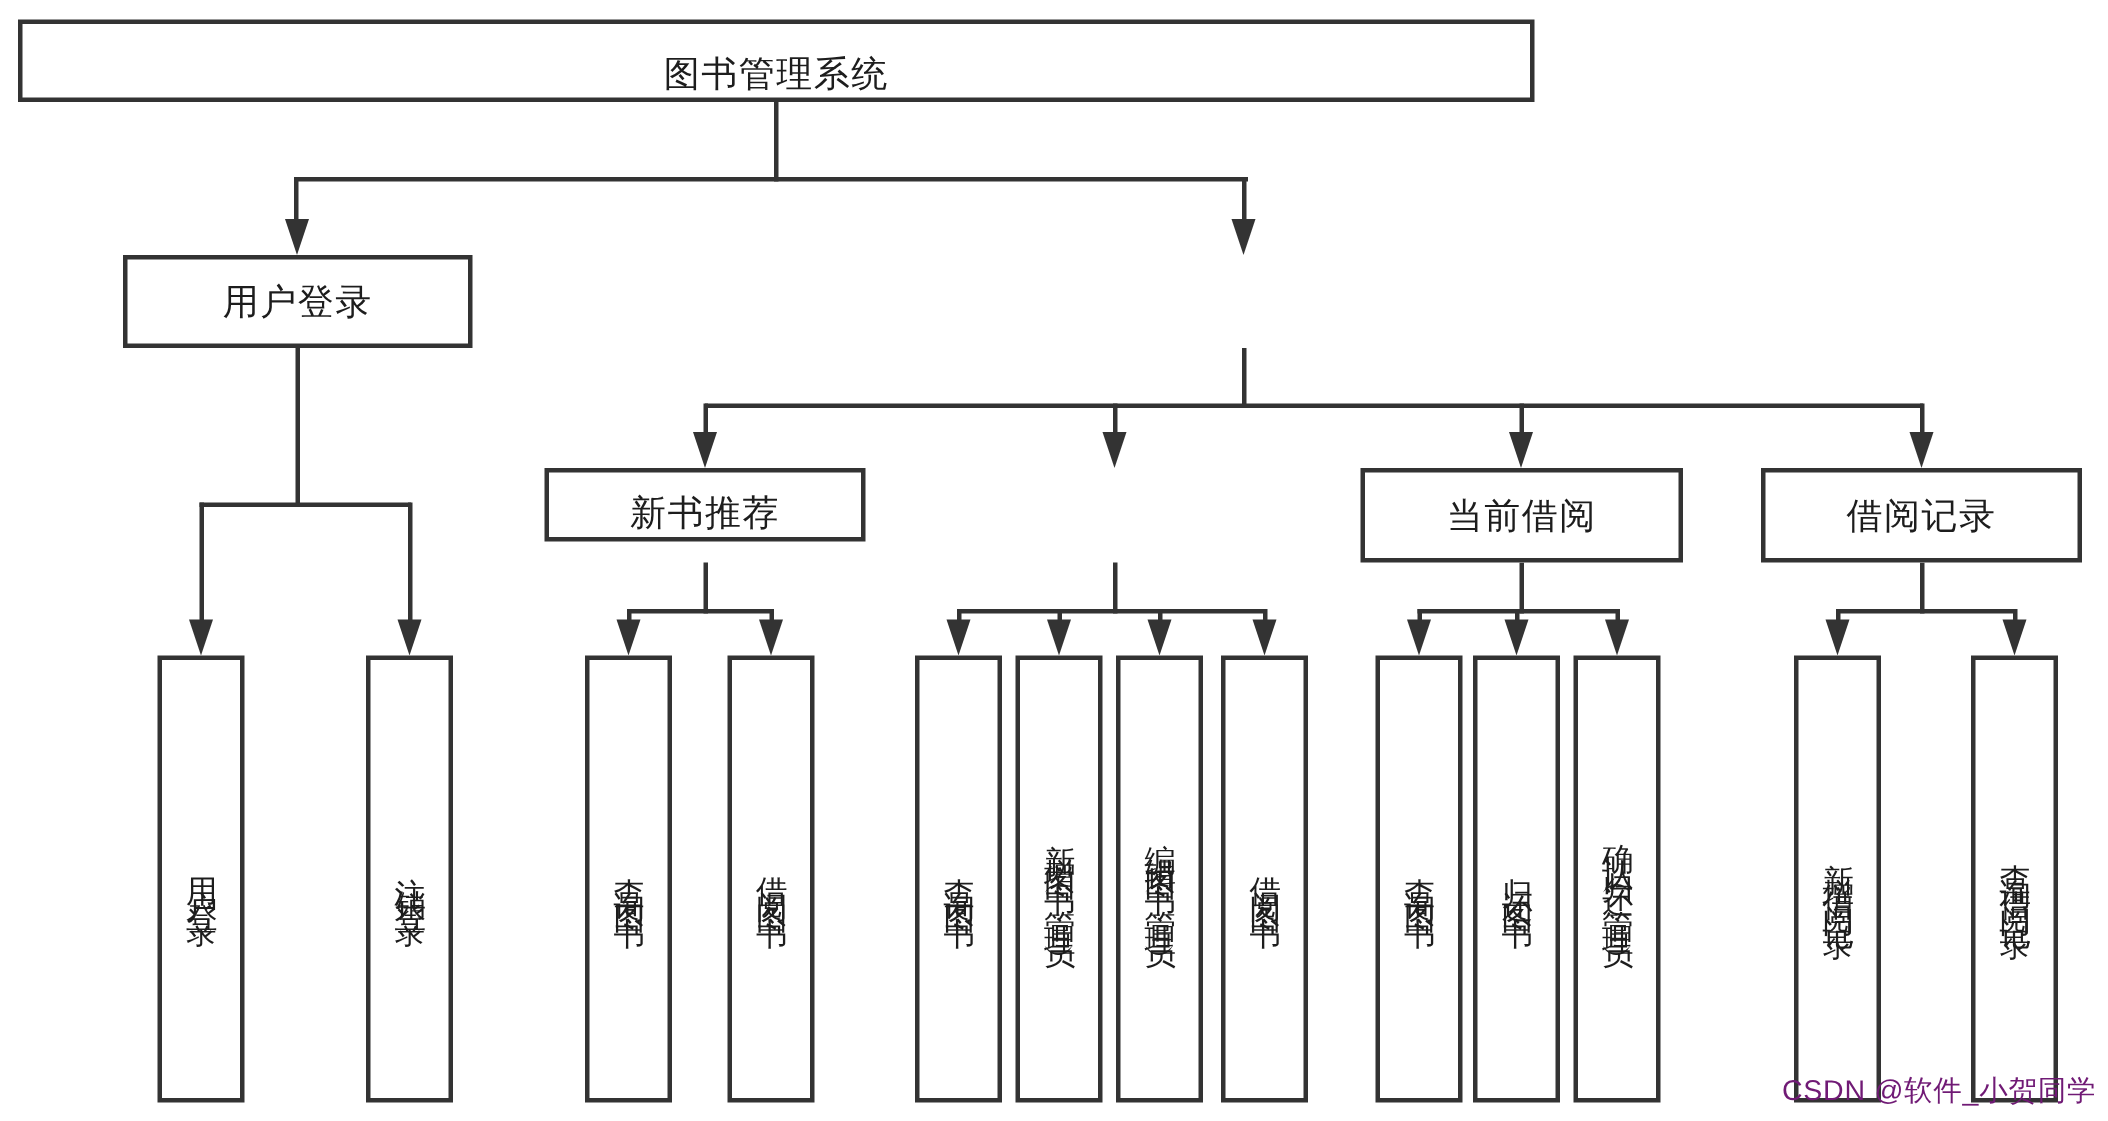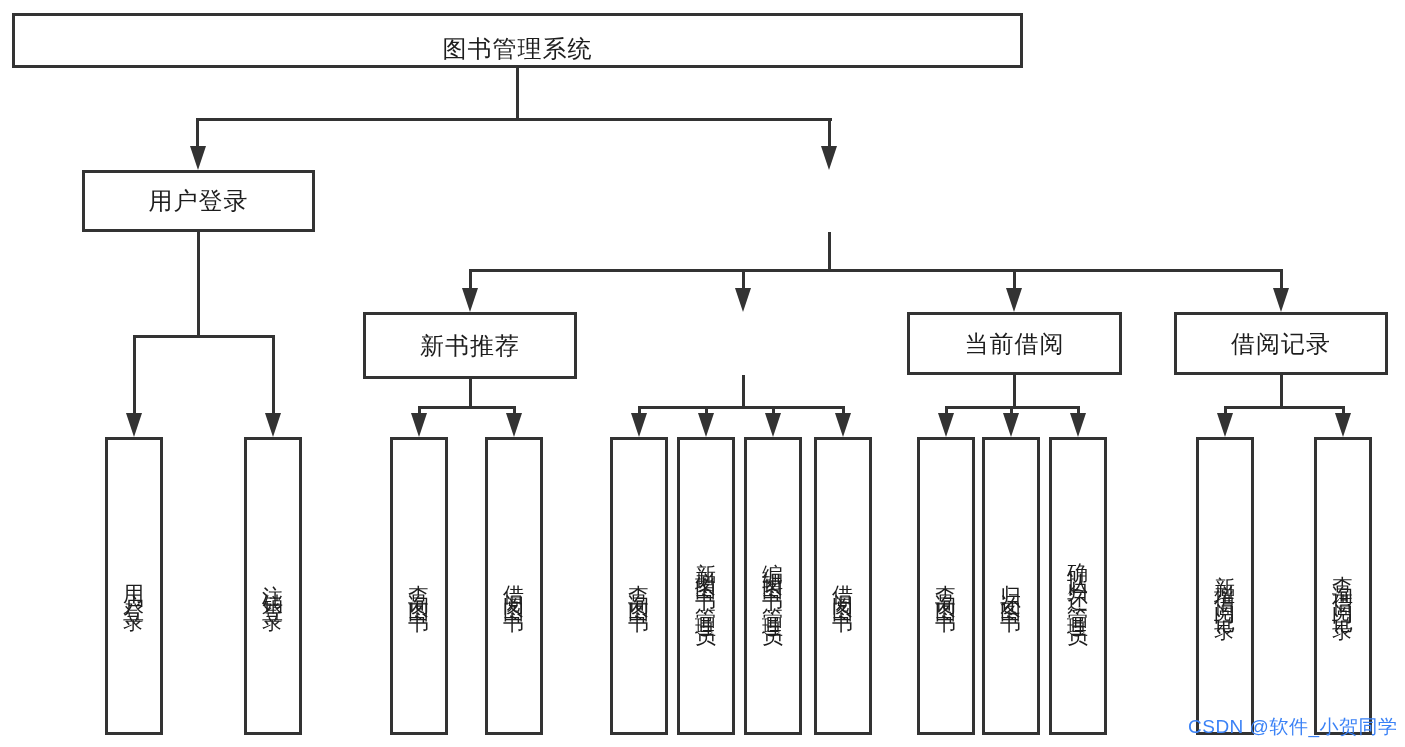--- a/index.html
+++ b/index.html
@@ -35,21 +35,21 @@
     position:absolute;width:0;height:0;
     border-left:8px solid transparent;
     border-right:8px solid transparent;
     border-top:24px solid #333333;
     z-index:1;
   }
   .watermark{
     position:absolute;
     left:1188px;top:714px;
     font-size:19px;
-    color:#3b82f6;
+    color:#701a75;
     letter-spacing:0.5px;
     z-index:5;
     white-space:nowrap;
   }
 </style>
 </head>
 <body>
 
 <div class="stage">
 
@@ -85,21 +85,21 @@
     <div class="vl" style="left:469px;top:269px;height:22px;"></div>
     <div class="ah" style="left:462px;top:288px;"></div>
     <div class="vl" style="left:742px;top:269px;height:22px;"></div>
     <div class="ah" style="left:735px;top:288px;"></div>
     <div class="vl" style="left:1013px;top:269px;height:22px;"></div>
     <div class="ah" style="left:1006px;top:288px;"></div>
     <div class="vl" style="left:1280px;top:269px;height:22px;"></div>
     <div class="ah" style="left:1273px;top:288px;"></div>
   </div>
 
-  <div class="bx" style="left:363px;top:312px;width:214px;height:67px;">
+  <div class="bx" style="left:363px;top:312px;width:214px;height:49px;align-items:flex-end;">
     <span>新书推荐</span>
   </div>
   <div class="bx" style="left:907px;top:312px;width:215px;height:63px;align-items:center;">
     <span>当前借阅</span>
   </div>
   <div class="bx" style="left:1174px;top:312px;width:214px;height:63px;">
     <span>借阅记录</span>
   </div>
 
   <div>

